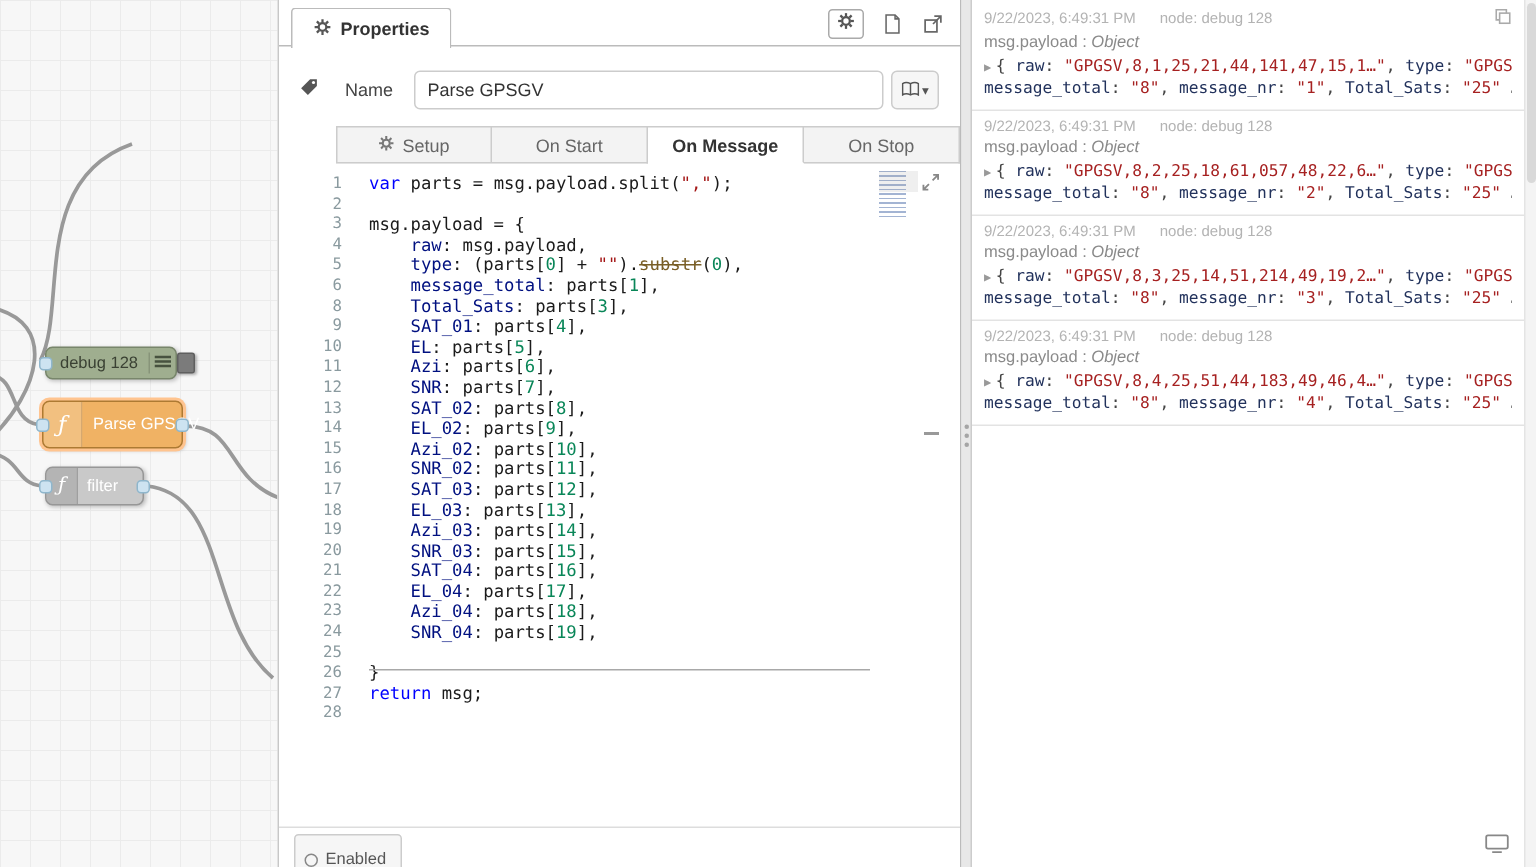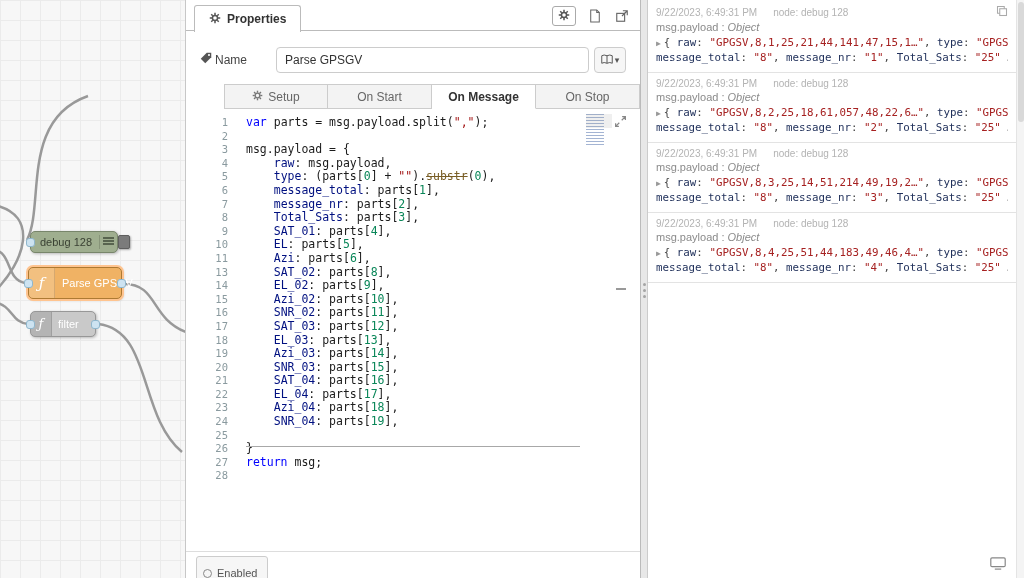--- a/index.html
+++ b/index.html
@@ -31,21 +31,21 @@
   
   .tray { position:absolute; left:185px; top:0; width:456px; height:578px; background:#fff; border-left:1px solid #c7c7c7; border-right:1px solid #bbb; z-index:4; }
   .tray-header { position:absolute; left:0; right:0; top:0; height:31px; border-bottom:1px solid #bbb; background:#fff; }
   .props-tab { position:absolute; left:8px; top:5px; height:27px; padding:0 14px; border:1px solid #bbb; border-bottom:none; border-radius:3px 3px 0 0;
     background:#fff; display:flex; align-items:center; gap:6px; font-weight:bold; font-size:12px; color:#333; z-index:2; }
   .header-buttons { position:absolute; right:10px; top:6px; display:flex; gap:11px; align-items:center; }
   .hbtn { width:24px; height:20px; border:1px solid #aaa; border-radius:3px; background:#fff; display:flex; align-items:center; justify-content:center; cursor:pointer; }
   .hicon { width:16px; height:16px; display:flex; align-items:center; justify-content:center; cursor:pointer; }
 
   .name-row { position:absolute; top:47px; left:14px; width:428px; height:26px; }
-  .name-label { position:absolute; left:0; top:5px; font-size:12px; color:#444; display:flex; gap:3px; align-items:center; }
+  .name-label { position:absolute; left:0; top:5px; font-size:12px; color:#444; display:flex; gap:18px; align-items:center; }
   .name-input { position:absolute; left:76px; top:0; width:313px; height:26px; border:1px solid #ccc; border-radius:4px; padding:0 8px; font-size:12px; color:#333; font-family:"Liberation Sans", sans-serif; }
   .name-book-btn { position:absolute; left:394px; top:0; width:32px; height:26px; border:1px solid #ccc; border-radius:4px; background:#f6f6f6;
     display:flex; align-items:center; justify-content:center; gap:2px; font-size:9px; color:#555; }
 
   .tabs { position:absolute; top:84px; left:14px; height:25px; display:flex;padding-left:24px; }
   .tab { width:104px; height:25px; background:#f3f3f3; border:1px solid #ccc; border-left:none; font-size:12px; color:#666;
     display:flex; align-items:center; justify-content:center; gap:5px; cursor:pointer; }
   .tab:first-child { border-left:1px solid #ccc; }
   .tab.active { background:#fff; color:#333; font-weight:bold; border-bottom-color:#fff; }
 
@@ -236,25 +236,25 @@
     </div>
 
   <div class="editor">
     <div class="lines">
         <div class="code-line"><span class="ln">1</span><span class="lc"><span class="tok-kw">var</span><span class="tok-pl"> parts = msg.payload.split(</span><span class="tok-str">","</span><span class="tok-pl">);</span></span></div>
         <div class="code-line"><span class="ln">2</span><span class="lc"></span></div>
         <div class="code-line"><span class="ln">3</span><span class="lc"><span class="tok-pl">msg.payload = {</span></span></div>
         <div class="code-line"><span class="ln">4</span><span class="lc"><span class="tok-pl">    </span><span class="tok-prop">raw</span><span class="tok-pl">: msg.payload,</span></span></div>
         <div class="code-line"><span class="ln">5</span><span class="lc"><span class="tok-pl">    </span><span class="tok-prop">type</span><span class="tok-pl">: (parts[</span><span class="tok-num">0</span><span class="tok-pl">] + </span><span class="tok-str">""</span><span class="tok-pl">).</span><span class="tok-strike">substr</span><span class="tok-pl">(</span><span class="tok-num">0</span><span class="tok-pl">),</span></span></div>
         <div class="code-line"><span class="ln">6</span><span class="lc"><span class="tok-pl">    </span><span class="tok-prop">message_total</span><span class="tok-pl">: parts[</span><span class="tok-num">1</span><span class="tok-pl">],</span></span></div>
-        <div class="code-line"><span class="ln">7</span><span class="lc"><span class="tok-pl">    </span><span class="tok-prop">message_nr</span><span class="tok-pl">: parts[</span><span class="tok-num">2</span><span class="tok-pl">],</span></span></div>
         <div class="code-line"><span class="ln">8</span><span class="lc"><span class="tok-pl">    </span><span class="tok-prop">Total_Sats</span><span class="tok-pl">: parts[</span><span class="tok-num">3</span><span class="tok-pl">],</span></span></div>
         <div class="code-line"><span class="ln">9</span><span class="lc"><span class="tok-pl">    </span><span class="tok-prop">SAT_01</span><span class="tok-pl">: parts[</span><span class="tok-num">4</span><span class="tok-pl">],</span></span></div>
         <div class="code-line"><span class="ln">10</span><span class="lc"><span class="tok-pl">    </span><span class="tok-prop">EL</span><span class="tok-pl">: parts[</span><span class="tok-num">5</span><span class="tok-pl">],</span></span></div>
         <div class="code-line"><span class="ln">11</span><span class="lc"><span class="tok-pl">    </span><span class="tok-prop">Azi</span><span class="tok-pl">: parts[</span><span class="tok-num">6</span><span class="tok-pl">],</span></span></div>
+        <div class="code-line"><span class="ln">12</span><span class="lc"><span class="tok-pl">    </span><span class="tok-prop">SNR</span><span class="tok-pl">: parts[</span><span class="tok-num">7</span><span class="tok-pl">],</span></span></div>
         <div class="code-line"><span class="ln">13</span><span class="lc"><span class="tok-pl">    </span><span class="tok-prop">SAT_02</span><span class="tok-pl">: parts[</span><span class="tok-num">8</span><span class="tok-pl">],</span></span></div>
         <div class="code-line"><span class="ln">14</span><span class="lc"><span class="tok-pl">    </span><span class="tok-prop">EL_02</span><span class="tok-pl">: parts[</span><span class="tok-num">9</span><span class="tok-pl">],</span></span></div>
         <div class="code-line"><span class="ln">15</span><span class="lc"><span class="tok-pl">    </span><span class="tok-prop">Azi_02</span><span class="tok-pl">: parts[</span><span class="tok-num">10</span><span class="tok-pl">],</span></span></div>
         <div class="code-line"><span class="ln">16</span><span class="lc"><span class="tok-pl">    </span><span class="tok-prop">SNR_02</span><span class="tok-pl">: parts[</span><span class="tok-num">11</span><span class="tok-pl">],</span></span></div>
         <div class="code-line"><span class="ln">17</span><span class="lc"><span class="tok-pl">    </span><span class="tok-prop">SAT_03</span><span class="tok-pl">: parts[</span><span class="tok-num">12</span><span class="tok-pl">],</span></span></div>
         <div class="code-line"><span class="ln">18</span><span class="lc"><span class="tok-pl">    </span><span class="tok-prop">EL_03</span><span class="tok-pl">: parts[</span><span class="tok-num">13</span><span class="tok-pl">],</span></span></div>
         <div class="code-line"><span class="ln">19</span><span class="lc"><span class="tok-pl">    </span><span class="tok-prop">Azi_03</span><span class="tok-pl">: parts[</span><span class="tok-num">14</span><span class="tok-pl">],</span></span></div>
         <div class="code-line"><span class="ln">20</span><span class="lc"><span class="tok-pl">    </span><span class="tok-prop">SNR_03</span><span class="tok-pl">: parts[</span><span class="tok-num">15</span><span class="tok-pl">],</span></span></div>
         <div class="code-line"><span class="ln">21</span><span class="lc"><span class="tok-pl">    </span><span class="tok-prop">SAT_04</span><span class="tok-pl">: parts[</span><span class="tok-num">16</span><span class="tok-pl">],</span></span></div>
         <div class="code-line"><span class="ln">22</span><span class="lc"><span class="tok-pl">    </span><span class="tok-prop">EL_04</span><span class="tok-pl">: parts[</span><span class="tok-num">17</span><span class="tok-pl">],</span></span></div>

